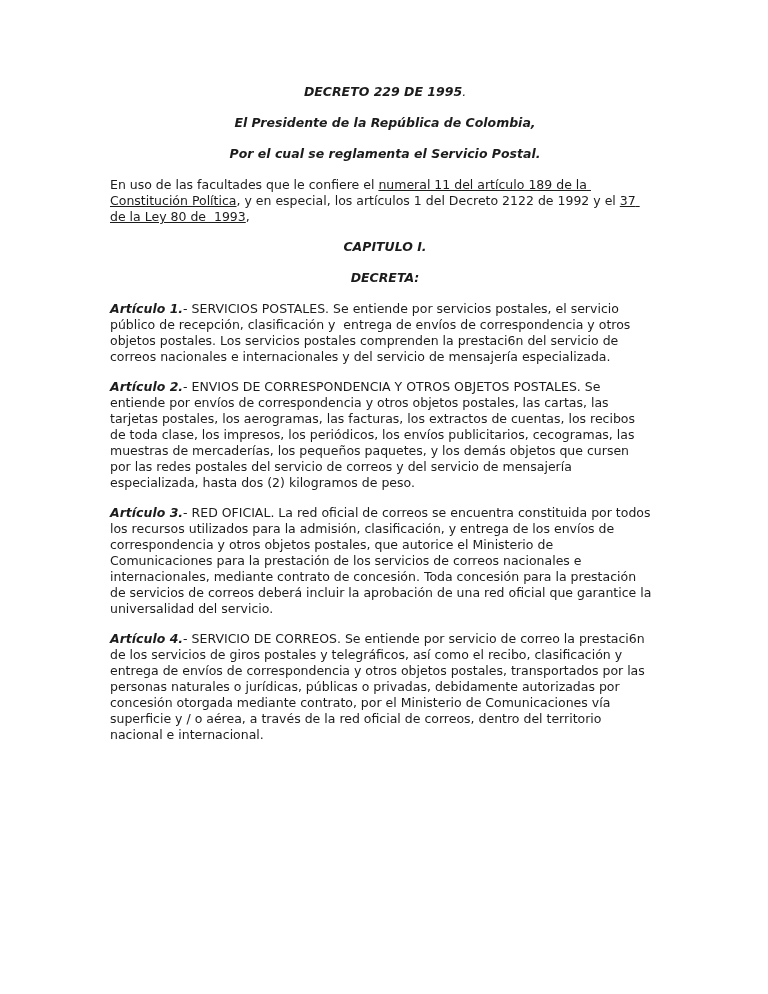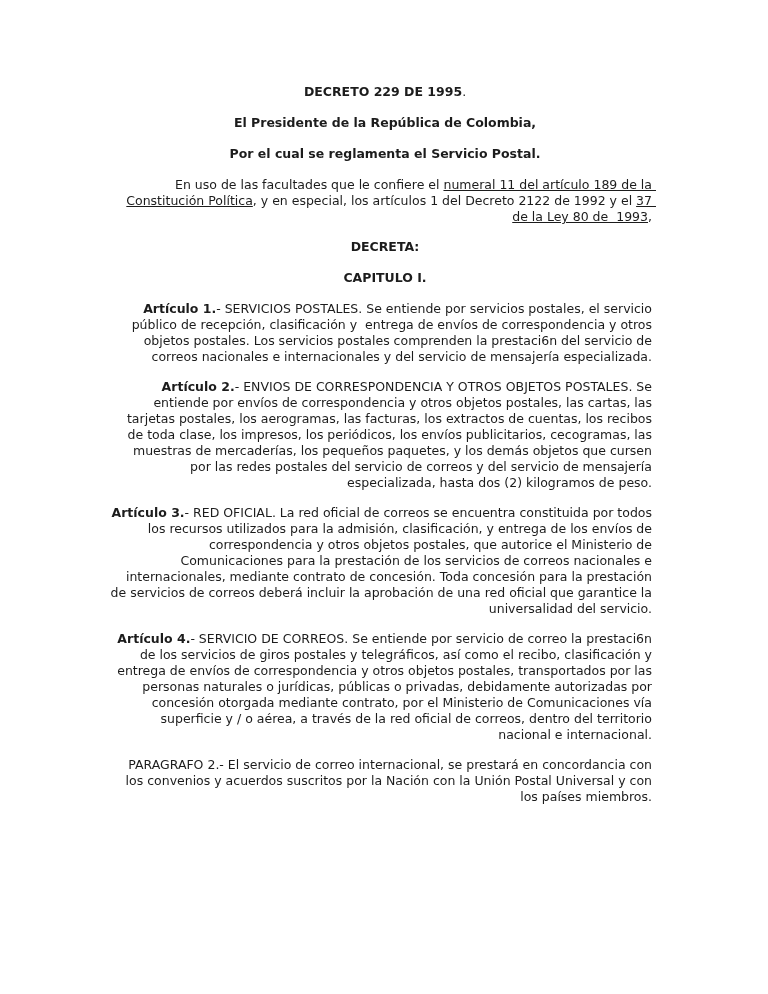--- a/index.html
+++ b/index.html
@@ -18,61 +18,62 @@
     min-height: 994px;
     padding: 84px 108px 40px 110px;
     color: #1c1c1c;
     font-size: 12.5px;
     line-height: 16px;
   }
   .h {
     text-align: center;
     font-weight: bold;
     margin: 0 0 15px 0;
+    font-style: italic;
   }
   .h .suffix {
     font-weight: normal;
   }
   .body-p {
     margin: 0 8px 14px 0;
-    text-align: right;
+    text-align: left;
     white-space: pre-wrap;
   }
   .body-p .lead {
     font-weight: bold;
+    font-style: italic;
   }
   .doclink {
     color: inherit;
     text-decoration: underline;
     cursor: pointer;
   }
 </style>
 </head>
 <body>
 
 <div class="page">
 
   <p class="h"><strong>DECRETO 229 DE 1995</strong><span class="suffix">.</span></p>
 
   <p class="h">El Presidente de la República de Colombia,</p>
 
   <p class="h">Por el cual se reglamenta el Servicio Postal.</p>
 
   <p class="body-p"><span>En uso de las facultades que le confiere el </span><a class="doclink" href="#">numeral 11 del artículo 189 de la Constitución Política</a><span>, y en especial, los artículos 1 del Decreto 2122 de 1992 y el </span><a class="doclink" href="#">37 de la Ley 80 de  1993</a><span>,</span></p>
 
+  <p class="h">CAPITULO I.</p>
+
   <p class="h">DECRETA:</p>
-
-  <p class="h">CAPITULO I.</p>
 
 
   <p class="body-p"><strong class="lead">Artículo 1.</strong><span>- SERVICIOS POSTALES. Se entiende por servicios postales, el servicio público de recepción, clasificación y  entrega de envíos de correspondencia y otros objetos postales. Los servicios postales comprenden la prestaci6n del servicio de correos nacionales e internacionales y del servicio de mensajería especializada.</span></p>
 
   <p class="body-p"><strong class="lead">Artículo 2.</strong><span>- ENVIOS DE CORRESPONDENCIA Y OTROS OBJETOS POSTALES. Se entiende por envíos de correspondencia y otros objetos postales, las cartas, las tarjetas postales, los aerogramas, las facturas, los extractos de cuentas, los recibos de toda clase, los impresos, los periódicos, los envíos publicitarios, cecogramas, las muestras de mercaderías, los pequeños paquetes, y los demás objetos que cursen por las redes postales del servicio de correos y del servicio de mensajería especializada, hasta dos (2) kilogramos de peso.</span></p>
 
   <p class="body-p"><strong class="lead">Artículo 3.</strong><span>- RED OFICIAL. La red oficial de correos se encuentra constituida por todos los recursos utilizados para la admisión, clasificación, y entrega de los envíos de correspondencia y otros objetos postales, que autorice el Ministerio de Comunicaciones para la prestación de los servicios de correos nacionales e internacionales, mediante contrato de concesión. Toda concesión para la prestación de servicios de correos deberá incluir la aprobación de una red oficial que garantice la universalidad del servicio.</span></p>
 
   <p class="body-p"><strong class="lead">Artículo 4.</strong><span>- SERVICIO DE CORREOS. Se entiende por servicio de correo la prestaci6n de los servicios de giros postales y telegráficos, así como el recibo, clasificación y entrega de envíos de correspondencia y otros objetos postales, transportados por las personas naturales o jurídicas, públicas o privadas, debidamente autorizadas por concesión otorgada mediante contrato, por el Ministerio de Comunicaciones vía superficie y / o aérea, a través de la red oficial de correos, dentro del territorio nacional e internacional.</span></p>
 
 
-  <p class="body-p">PARAGRAFO 2.- El servicio de correo internacional, se prestará en concordancia con los convenios y acuerdos suscritos por la Nación con la Unión Postal Universal y con los países miembros.</p>
 
 
 </div>
 
 </body></html>

